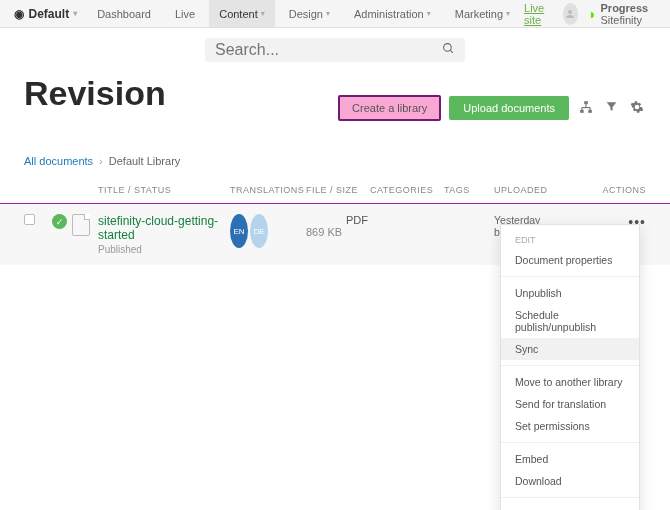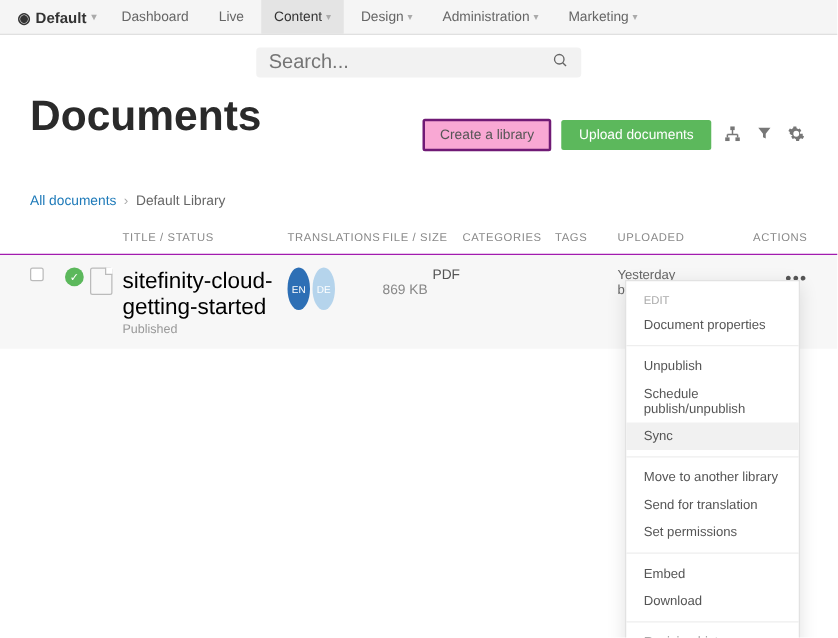--- a/index.html
+++ b/index.html
@@ -41,21 +41,21 @@
 .col-cat { width: 74px; }
 .col-tags { width: 50px; }
 .col-upl { width: 100px; }
 .col-act { width: 52px; text-align: right; }
 
 .table-row { display: flex; padding: 10px 24px; align-items: flex-start; background: #f7f7f7; }
 .checkbox { width: 11px; height: 11px; border: 1px solid #bbb; background: #fff; border-radius: 2px; }
 .status-pub { width: 15px; height: 15px; border-radius: 50%; background: #5cb85c; display: flex; align-items: center; justify-content: center; color: #fff; font-size: 9px; }
 .file-icon { width: 18px; height: 22px; border: 1px solid #bbb; border-radius: 2px; position: relative; }
 .file-icon::before { content: ""; position: absolute; top: -1px; right: -1px; width: 5px; height: 5px; background: #fff; border-left: 1px solid #bbb; border-bottom: 1px solid #bbb; }
-.doc-title { font-size: 18px; color: #000000; }
+.doc-title { font-size: 12px; color: #15803d; }
 .doc-sub { font-size: 10px; color: #999; margin-top: 2px; }
 .lang-badges { display: flex; gap: 2px; }
 .lang-badge { width: 18px; height: 34px; border-radius: 50%; font-size: 8px; color: #fff; display: flex; align-items: center; justify-content: center; }
 .lang-en { background: #2d6fb5; }
 .lang-de { background: #b5d4ec; }
 .filetype { font-size: 11px; color: #555; padding-left: 40px; }
 .filesize { font-size: 11px; color: #888; }
 .uploaded { font-size: 10.5px; color: #666; }
 .actions-more { cursor: pointer; color: #555; font-size: 14px; text-align: right; letter-spacing: 1px; }
 
@@ -91,35 +91,48 @@
       <span class="chev">▾</span>
     </div>
   <div class="nav-item">
       <span>Administration</span>
       <span class="chev">▾</span>
     </div>
   <div class="nav-item">
       <span>Marketing</span>
       <span class="chev">▾</span>
     </div>
+  <div class="topbar-right">
+    <a class="live-site">Live site</a>
+    <div class="avatar">
+      <svg width="12" height="12" viewBox="0 0 24 24" fill="#bbb">
+          <circle cx="12" cy="8" r="4"></circle>
+          <path d="M4 20c0-4 4-6 8-6s8 2 8 6"></path>
+        </svg>
+    </div>
+    <div class="brand">
+      <span class="brand-logo">◗</span>
+      <span><b>Progress</b> <span>Sitefinity</span></span>
+    </div>
+  </div>
 </div>
 
 <div class="search-row">
   <div class="search-box">
     <input type="text" placeholder="Search..." style="">
     <span>
       <svg width="13" height="13" viewBox="0 0 24 24" fill="none" stroke="#666" stroke-width="2">
           <circle cx="10" cy="10" r="7"></circle>
           <line x1="20" y1="20" x2="15" y2="15"></line>
         </svg>
     </span>
   </div>
 </div>
 
-<h1 class="page-title">Documents</h1>
+<h1 class="page-title">Revision</h1>
 
 <div class="toolbar-right">
   <button class="btn-outline">Create a library</button>
   <button class="btn-primary">Upload documents</button>
   <span class="tool-icon">
     <svg width="14" height="14" viewBox="0 0 24 24" fill="#777">
         <rect x="9" y="2" width="6" height="5"></rect>
         <rect x="2" y="17" width="6" height="5"></rect>
         <rect x="16" y="17" width="6" height="5"></rect>
         <line x1="12" y1="7" x2="12" y2="13" stroke="#777" stroke-width="2"></line>

